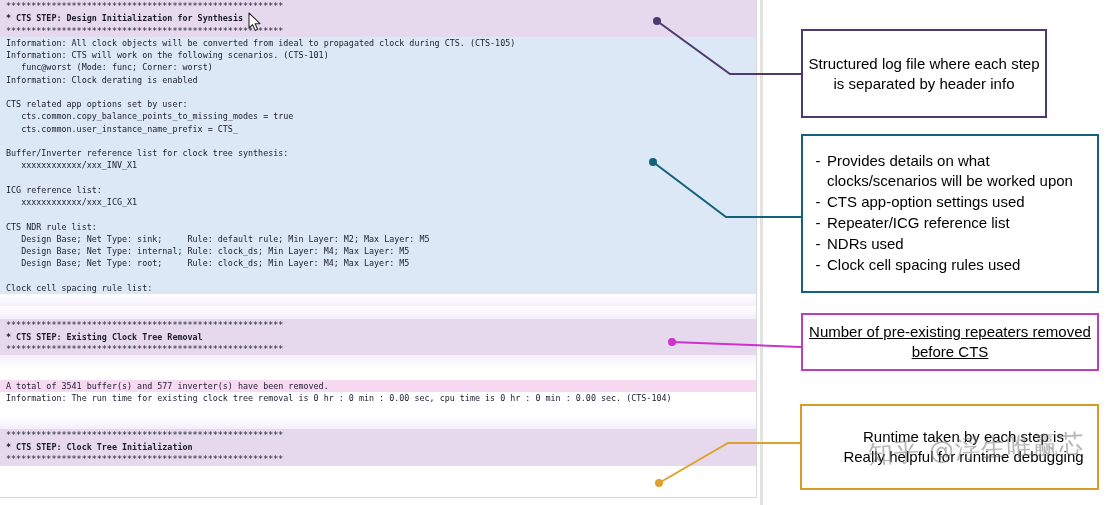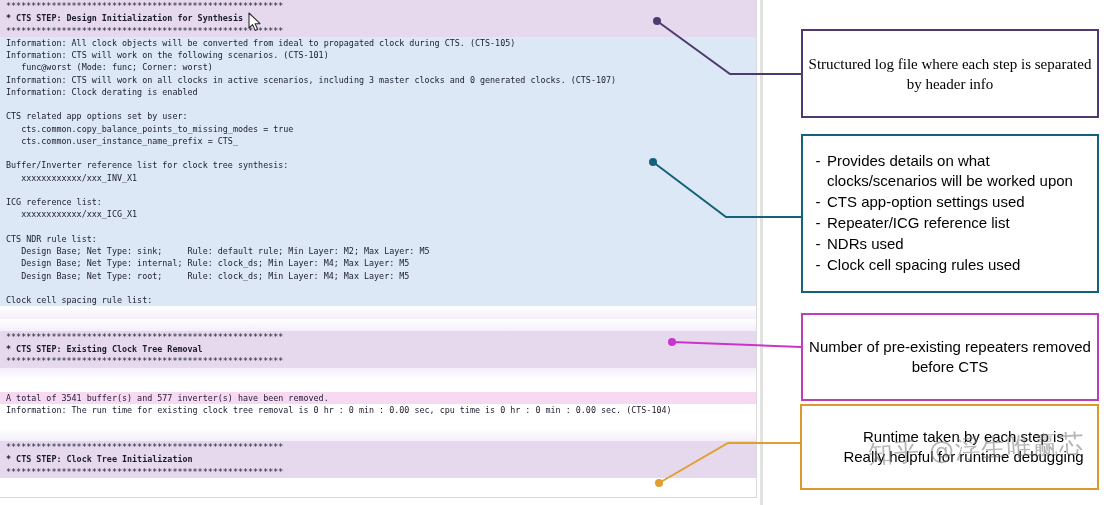--- a/index.html
+++ b/index.html
@@ -82,33 +82,33 @@
     align-items: center;
     justify-content: center;
     color: #000000;
     font-size: 15px;
     line-height: 20px;
   }
   .callout .inner { width: 100%; }
   .callout.centered .inner { text-align: center; }
 
   #callout-structured {
-    left: 801px; top: 29px; width: 298px; height: 89px;
+    left: 801px; top: 29px; width: 246px; height: 89px;
     border: 2px solid #4e3a6e;
-    font-family: Liberation Serif, serif;
   }
   #callout-details {
     left: 801px; top: 134px; width: 298px; height: 159px;
     border: 2px solid #13627a;
     justify-content: flex-start;
     padding: 6px 4px 6px 6px;
   }
   #callout-repeaters {
-    left: 801px; top: 313px; width: 298px; height: 88px;
+    left: 801px; top: 313px; width: 298px; height: 58px;
     border: 2px solid #bb3fbb;
+    text-decoration: underline;
   }
   #callout-runtime {
     left: 800px; top: 404px; width: 299px; height: 86px;
     border: 2px solid #d79a2b;
     padding-left: 28px;
   }
 
   .bullet-row {
     display: flex;
     align-items: flex-start;
@@ -148,21 +148,20 @@
 <body>
 
 <div id="log-panel">
   <div id="log-lines">
       <div class="log-line bg-header">*******************************************************</div>
       <div class="log-line bg-header bold">* CTS STEP: Design Initialization for Synthesis</div>
       <div class="log-line bg-header">*******************************************************</div>
       <div class="log-line bg-info">Information: All clock objects will be converted from ideal to propagated clock during CTS. (CTS-105)</div>
       <div class="log-line bg-info">Information: CTS will work on the following scenarios. (CTS-101)</div>
       <div class="log-line bg-info">   func@worst (Mode: func; Corner: worst)</div>
-      <div class="log-line bg-info">Information: CTS will work on all clocks in active scenarios, including 3 master clocks and 0 generated clocks. (CTS-107)</div>
       <div class="log-line bg-info">Information: Clock derating is enabled</div>
       <div class="log-line bg-info"></div>
       <div class="log-line bg-info">CTS related app options set by user:</div>
       <div class="log-line bg-info">   cts.common.copy_balance_points_to_missing_modes = true</div>
       <div class="log-line bg-info">   cts.common.user_instance_name_prefix = CTS_</div>
       <div class="log-line bg-info"></div>
       <div class="log-line bg-info">Buffer/Inverter reference list for clock tree synthesis:</div>
       <div class="log-line bg-info">   xxxxxxxxxxxx/xxx_INV_X1</div>
       <div class="log-line bg-info"></div>
       <div class="log-line bg-info">ICG reference list:</div>

